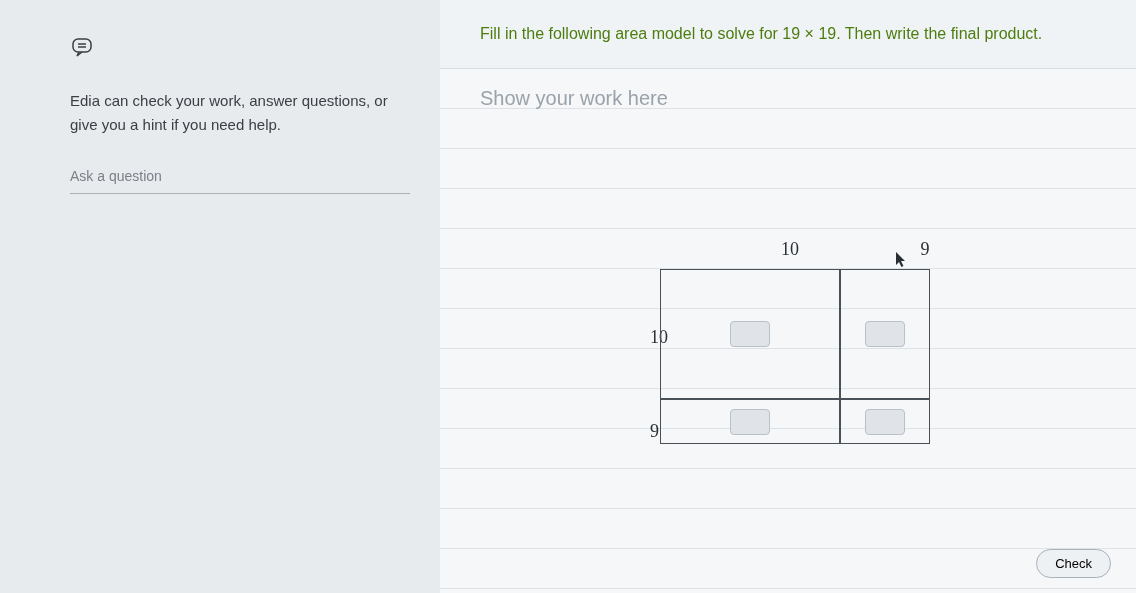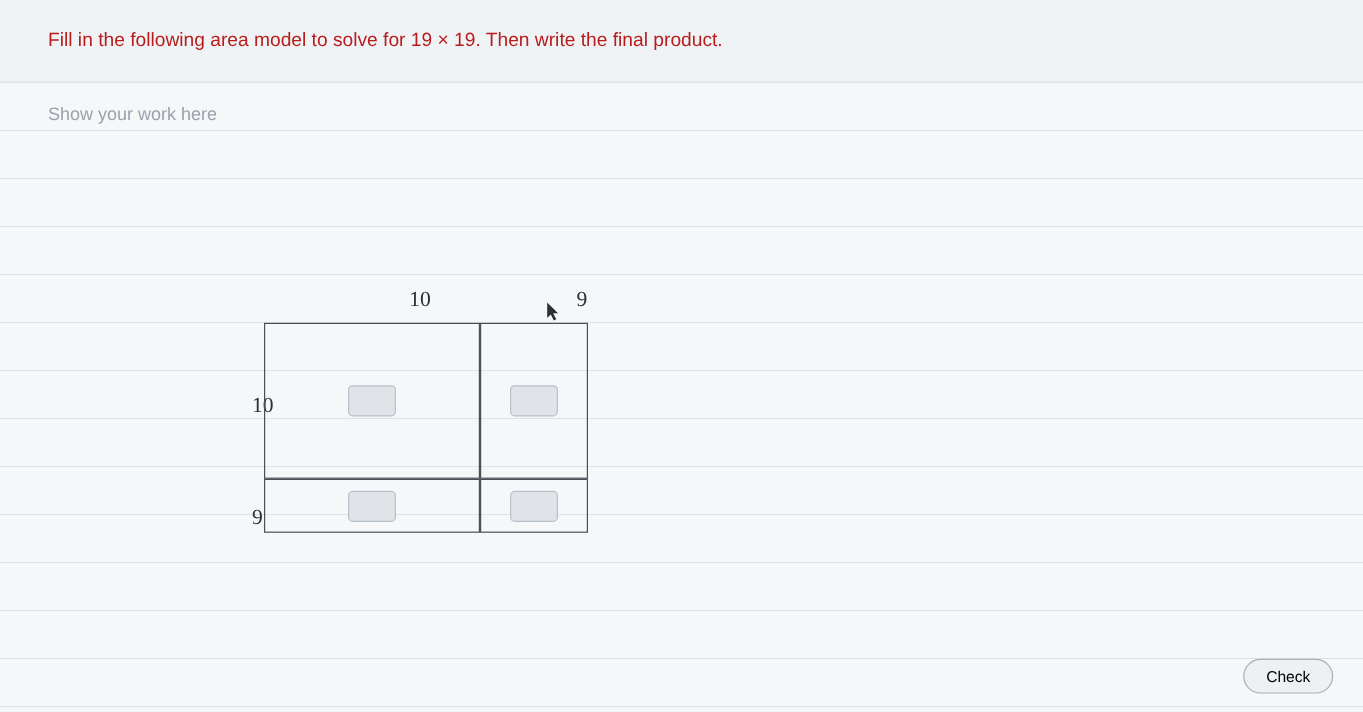--- a/index.html
+++ b/index.html
@@ -60,40 +60,40 @@
       flex: 1;
       background: #f5f7f9;
       position: relative;
       display: flex;
       flex-direction: column;
     }
     .question-header {
       padding: 25px 40px;
       border-bottom: 1px solid #d8dde2;
       font-size: 16px;
-      color: #b91c1c;
+      color: #4d7c0f;
       background: #f0f3f5;
     }
     .work-area {
       flex: 1;
       position: relative;
       background-image: repeating-linear-gradient(
         to bottom,
         transparent 0px,
         transparent 39px,
         #dde2e7 39px,
         #dde2e7 40px
       );
     }
     .work-placeholder {
       position: absolute;
       top: 18px;
       left: 40px;
       color: #9aa2aa;
-      font-size: 15px;
+      font-size: 20px;
     }
     .area-model {
       position: absolute;
       top: 200px;
       left: 220px;
     }
     .model-grid {
       position: relative;
     }
     .top-labels {
@@ -188,20 +188,34 @@
       left: 455px;
       width: 14px;
       height: 18px;
       pointer-events: none;
     }
   </style>
 </head>
 <body>
 
 <div class="container">
+  <div class="left-panel">
+    <div class="chat-icon">
+      <svg viewBox="0 0 24 24" fill="none" stroke="#3a3f45" stroke-width="1.5">
+        <rect x="3" y="4" width="18" height="13" rx="5" ry="5"></rect>
+        <line x1="8" y1="9" x2="16" y2="9"></line>
+        <line x1="8" y1="12" x2="16" y2="12"></line>
+        <path d="M 9 17 L 7 21 L 12 17"></path>
+      </svg>
+    </div>
+    <div class="helper-text">Edia can check your work, answer questions, or give you a hint if you need help.</div>
+    <div class="ask-input-wrapper">
+      <input type="text" class="ask-input" placeholder="Ask a question" style="">
+    </div>
+  </div>
 
   <div class="right-panel">
     <div class="question-header">Fill in the following area model to solve for 19 × 19. Then write the final product.</div>
     <div class="work-area">
       <div class="work-placeholder">Show your work here</div>
 
       <div class="area-model">
         <div class="model-grid">
           <div class="top-labels">
             <div class="top-label-1">10</div>

